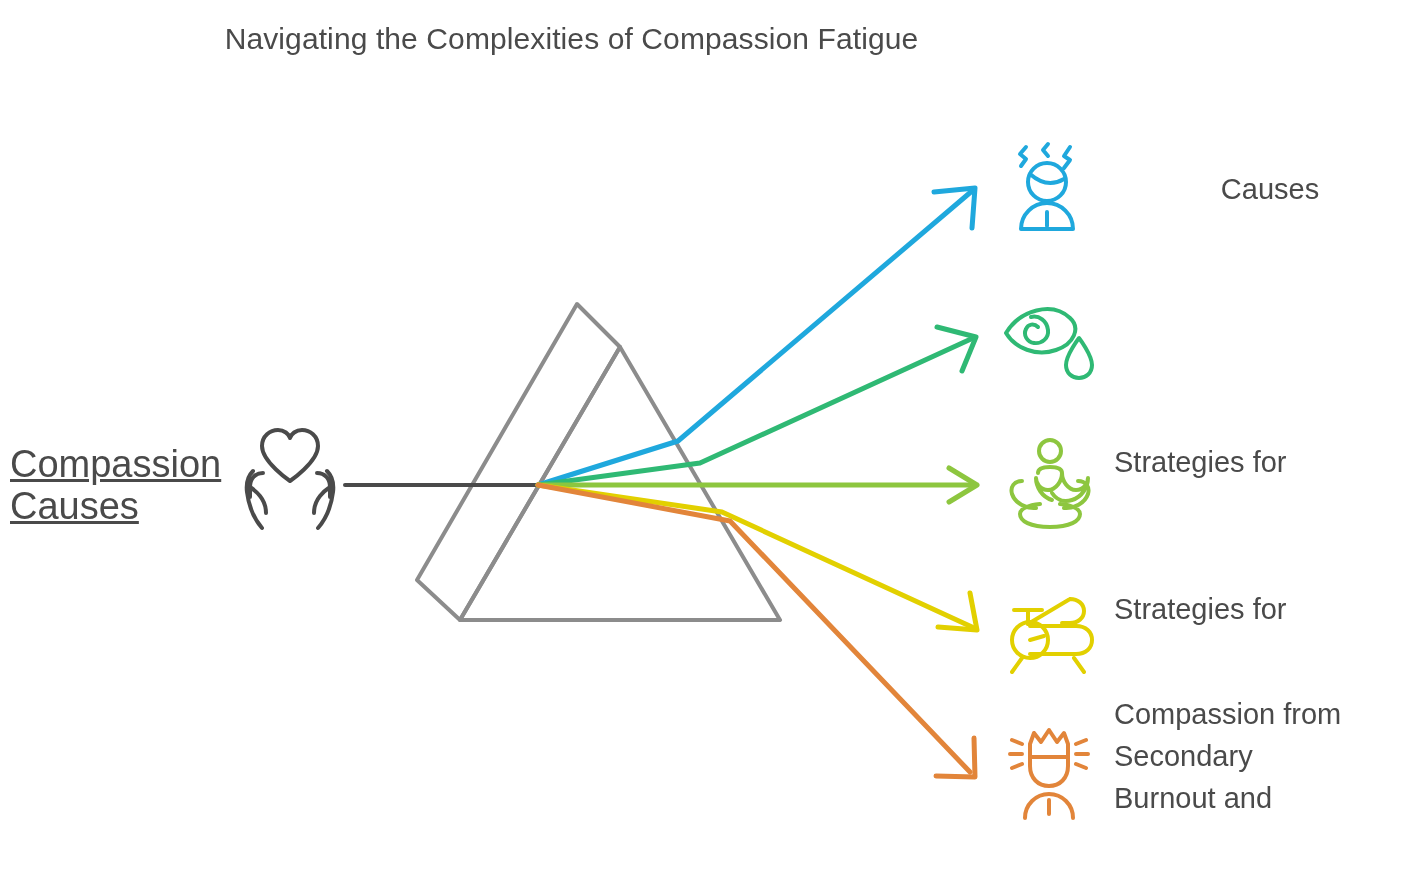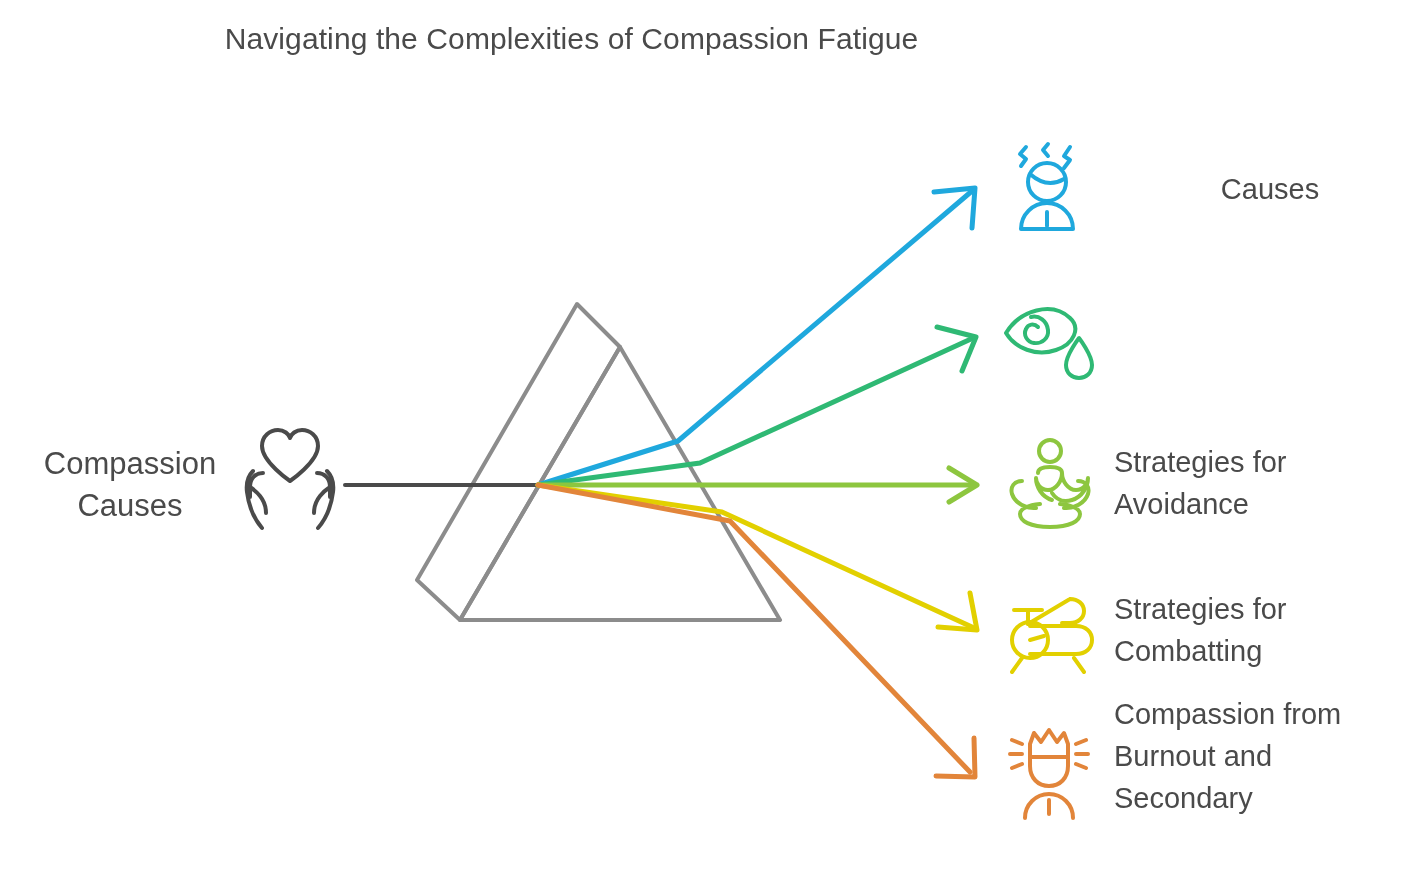--- a/index.html
+++ b/index.html
@@ -37,24 +37,25 @@
     font-size: 30px;
     font-weight: 400;
     color: #4a4a4a;
     letter-spacing: 0.1px;
   }
   .source-label {
     position: absolute;
     left: 10px;
     top: 443px;
     width: 240px;
-    text-align: center;
-    font-size: 31px;
+    text-align: left;
+    font-size: 38px;
     line-height: 42px;
     color: #4a4a4a;
+    text-decoration: underline;
   }
   .item-label {
     position: absolute;
     left: 1114px;
     font-size: 29px;
     line-height: 42px;
     color: #4a4a4a;
     width: 312px;
   }
   .item-label.l0 { top: 168px; text-align: center; }
@@ -178,27 +179,25 @@
     <div>Causes</div>
   </div>
 
   <div class="item-label l0">
     <div>Causes</div>
   </div>
 
 
   <div class="item-label l2">
     <div>Strategies for</div>
-    <div>Avoidance</div>
   </div>
 
   <div class="item-label l3">
     <div>Strategies for</div>
-    <div>Combatting</div>
   </div>
 
   <div class="item-label l4">
     <div>Compassion from</div>
+    <div>Secondary</div>
     <div>Burnout and</div>
-    <div>Secondary</div>
   </div>
 
 </div>
 
 </body></html>

